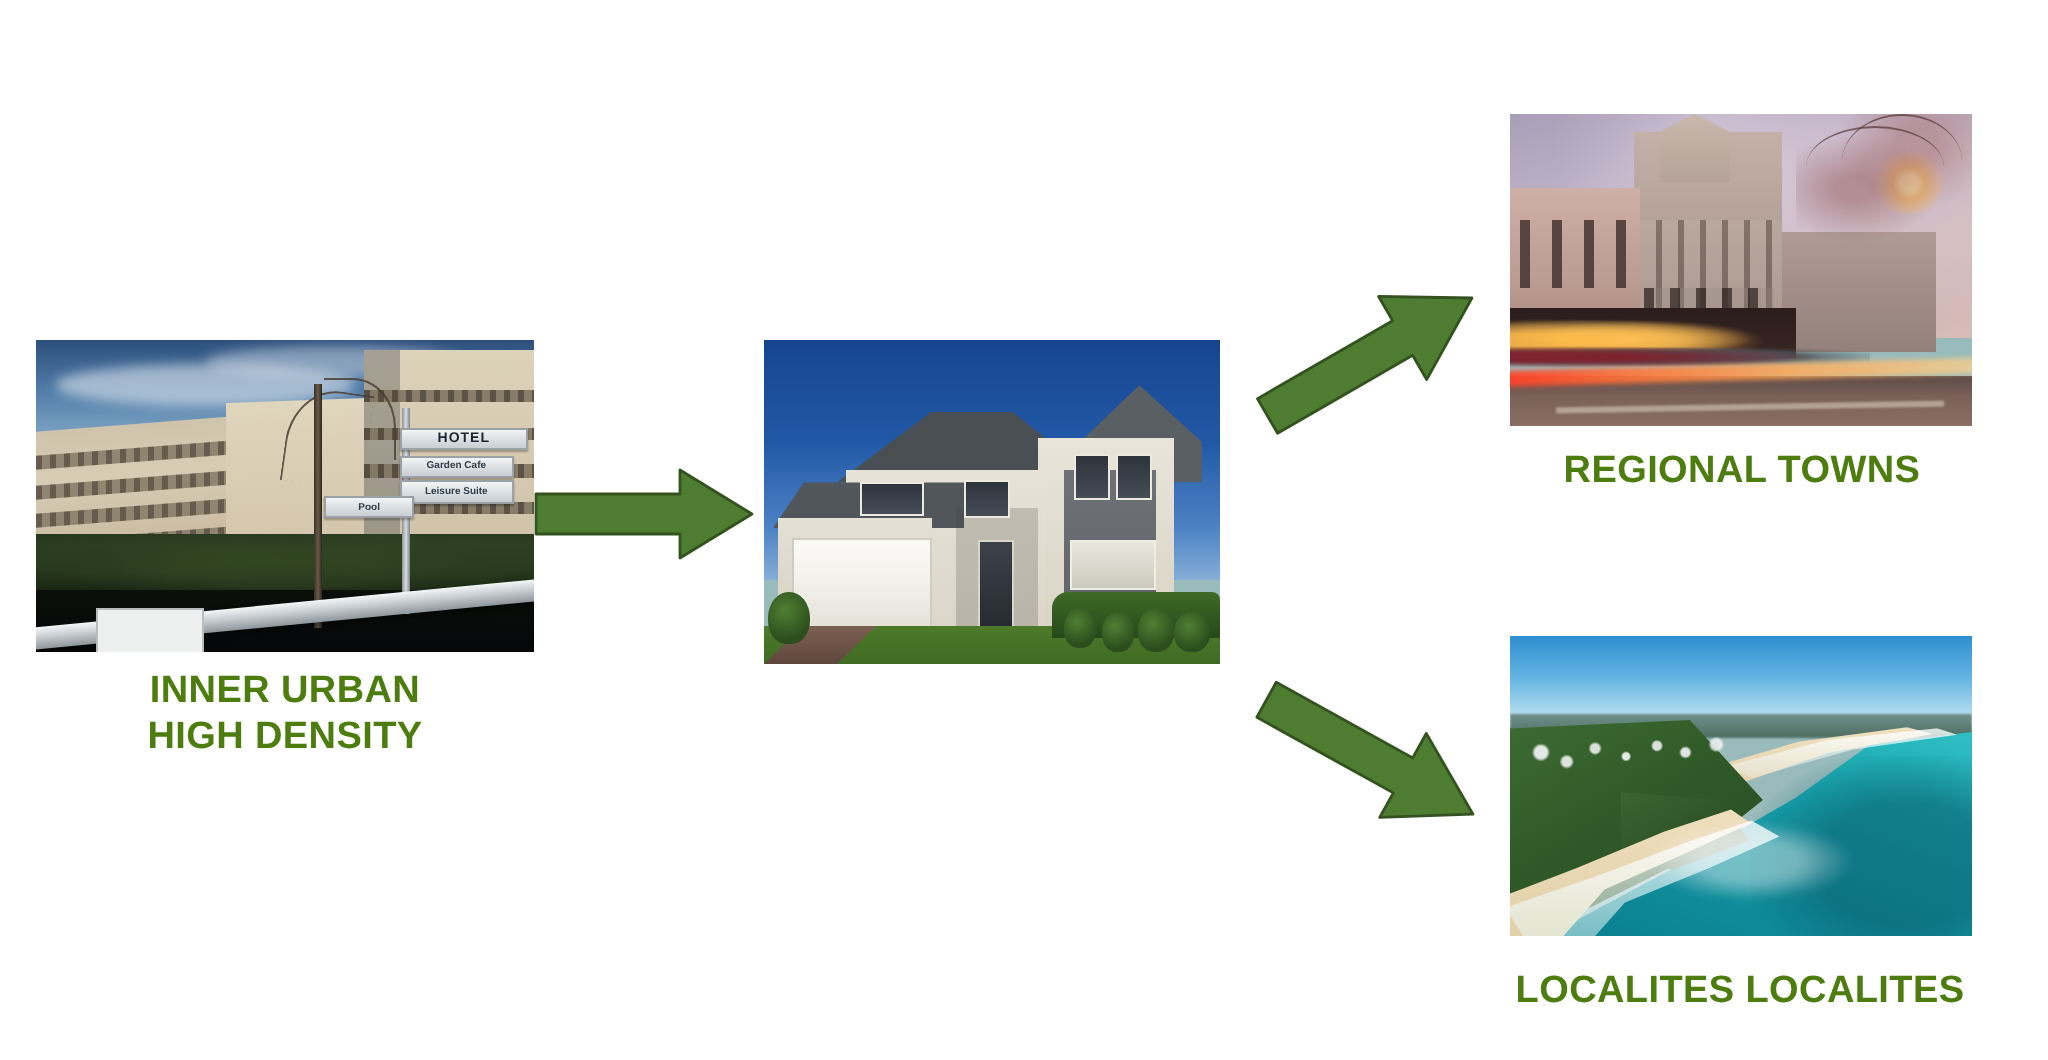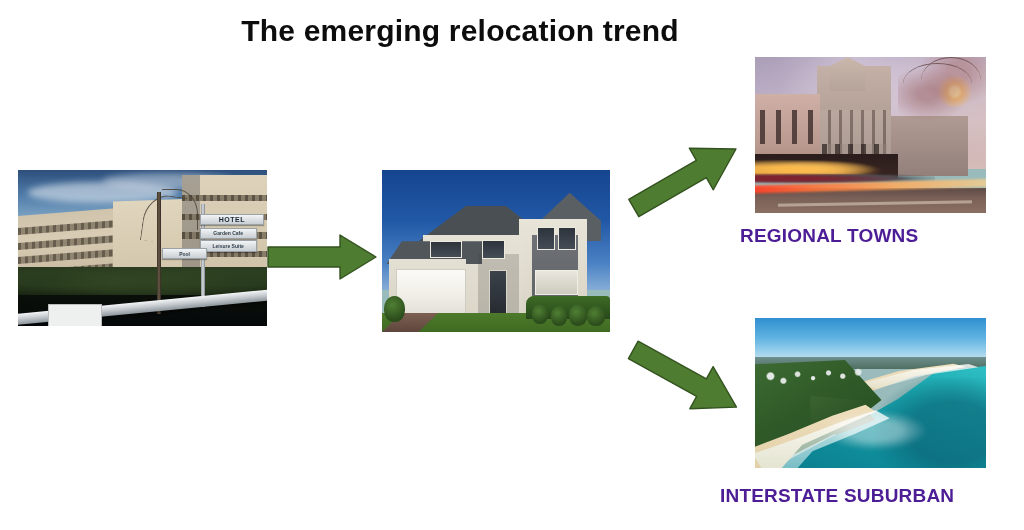--- a/index.html
+++ b/index.html
@@ -36,23 +36,24 @@
   .photo {
     position: absolute;
     overflow: hidden;
     background: #9bb;
   }
   .photo .layer { position: absolute; }
 
   
   .caption {
     position: absolute;
+    text-align: center;
     font-size: 19px;
     font-weight: bold;
-    color: #4c1d95;
+    color: #4d7c0f;
     line-height: 1.22;
     letter-spacing: 0.2px;
     white-space: pre-line;
   }
 
   
   .arrow { position: absolute; }
   .arrow svg { display: block; overflow: visible; }
 
   
@@ -423,21 +424,20 @@
     left: 30%; top: 62%; width: 44%; height: 26%;
     background: radial-gradient(ellipse at 50% 50%, rgba(255,255,255,.42) 0 36%, transparent 72%);
     filter: blur(2px);
   }
 </style>
 </head>
 <body>
 
 <div id="slide">
 
-  <div id="slide-title">The emerging relocation trend</div>
 
   <div class="photo" style="left:18px; top:170px; width:249px; height:156px;">
     <div class="layer p1-sky"></div>
     <div class="layer p1-cloud"></div>
     <div class="layer p1-cloud2"></div>
     <div class="layer p1-blockL"></div>
     <div class="layer p1-balc" style="top:33%;"></div>
     <div class="layer p1-balc" style="top:42%;"></div>
     <div class="layer p1-balc" style="top:51%;"></div>
     <div class="layer p1-balc" style="top:60%;"></div>
@@ -461,20 +461,22 @@
     </div>
     <div class="layer p1-sign p1-sign-c">
       <span class="p1-signtext">Leisure Suite</span>
     </div>
     <div class="layer p1-sign p1-sign-d">
       <span class="p1-signtext">Pool</span>
     </div>
     <div class="layer p1-rail"></div>
     <div class="layer p1-board"></div>
   </div>
+  <div class="caption" style="left:18px; top:334px; width:249px;">INNER URBAN
+HIGH DENSITY</div>
 
   <div class="photo" style="left:382px; top:170px; width:228px; height:162px;">
     <div class="layer p2-sky"></div>
     <div class="layer p2-roofRight"></div>
     <div class="layer p2-roofMain"></div>
     <div class="layer p2-wallRight"></div>
     <div class="layer p2-greyPanel"></div>
     <div class="layer p2-wallMain"></div>
     <div class="layer p2-roofLeft"></div>
     <div class="layer p2-garageWall"></div>
@@ -526,21 +528,21 @@
     <div class="layer p4-ocean-deep"></div>
     <div class="layer p4-beach2"></div>
     <div class="layer p4-surf2"></div>
     <div class="layer p4-land"></div>
     <div class="layer p4-houses"></div>
     <div class="layer p4-head"></div>
     <div class="layer p4-beach"></div>
     <div class="layer p4-surf"></div>
     <div class="layer p4-foam"></div>
   </div>
-  <div class="caption" style="left:720px; top:484px; width:300px;">INTERSTATE SUBURBAN</div>
+  <div class="caption" style="left:720px; top:484px; width:300px;">LOCALITES LOCALITES</div>
 
   <div class="arrow" style="left:266px; top:232px;">
     <svg width="112" height="50" viewBox="0 0 112 50">
       <polygon points="2,15 74,15 74,3 110,25 74,47 74,35 2,35" fill="#4e7d31" stroke="#33521f" stroke-width="1.4" stroke-linejoin="round"></polygon>
     </svg>
   </div>
 
   <div class="arrow" style="left:620px; top:125px;">
     <svg width="128" height="108" viewBox="0 0 128 108">
       <g transform="rotate(-30 64 54)">

